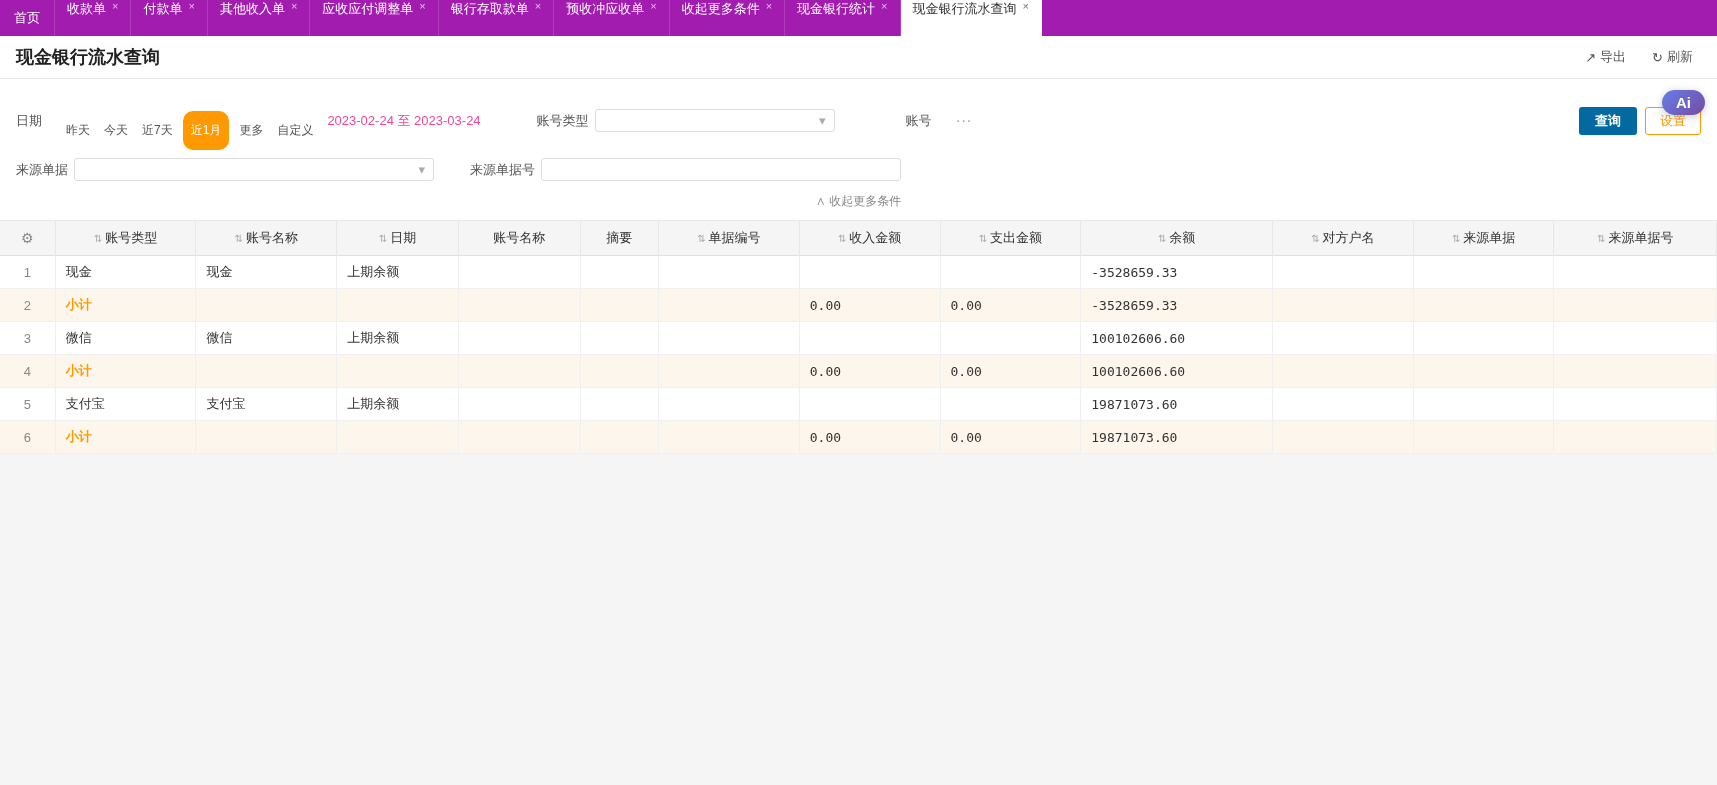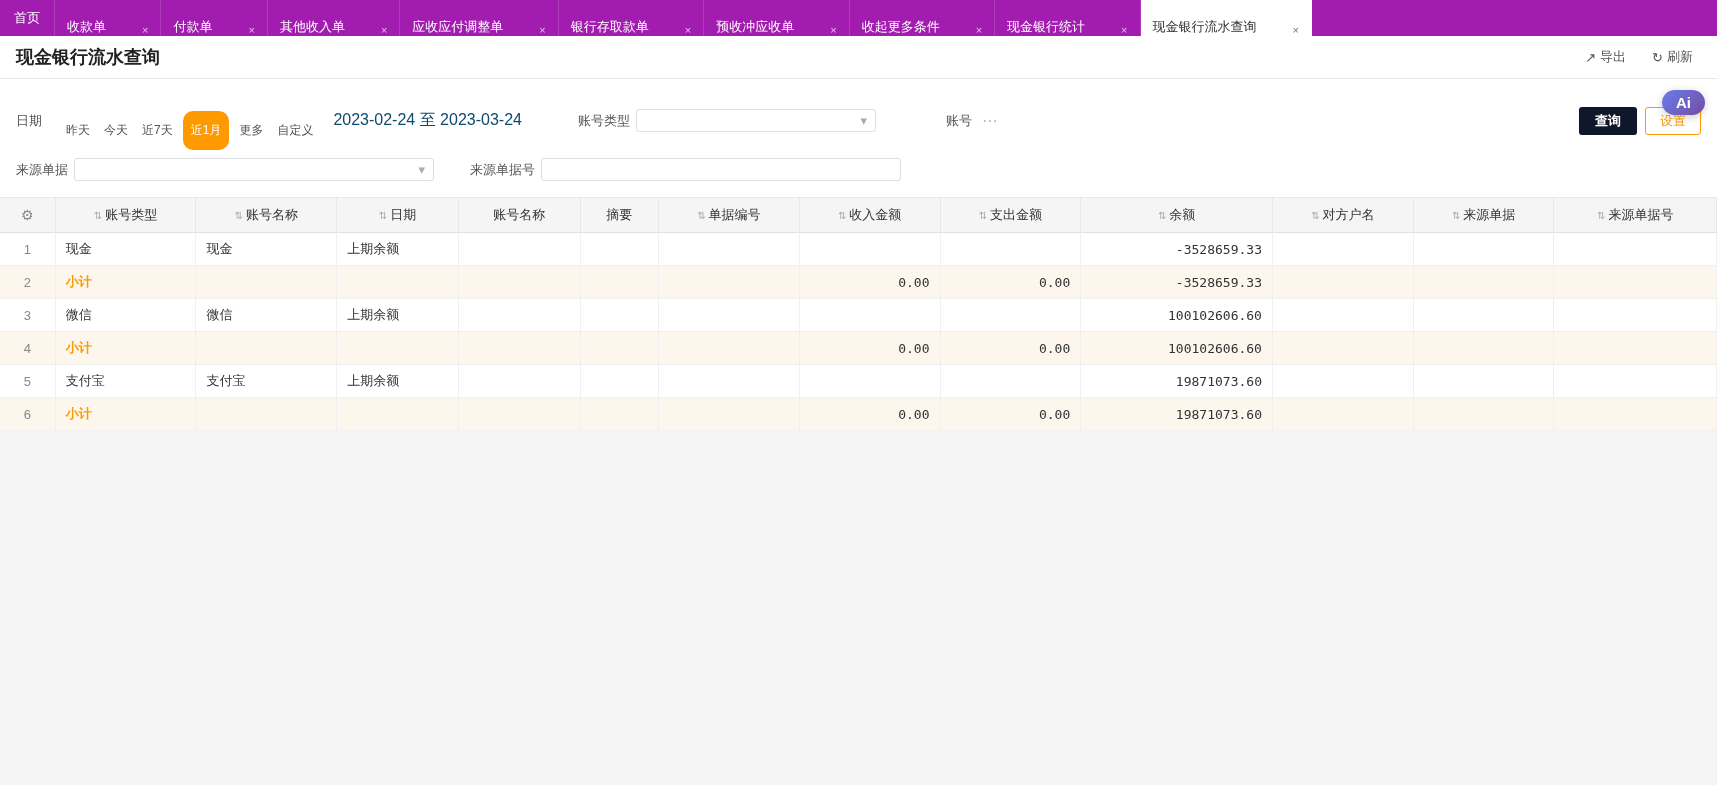--- a/index.html
+++ b/index.html
@@ -9,29 +9,28 @@
     .top-nav {
       display: flex;
       align-items: center;
       background: #a21caf;
       height: 36px;
       padding: 0 0;
       overflow: hidden;
     }
     .nav-item {
       display: flex;
-      align-items: flex-end;
+      align-items: flex-start;
       padding: 0 12px;
       height: 100%;
       color: #fff;
       font-size: 13px;
       cursor: pointer;
       white-space: nowrap;
       border-right: 1px solid rgba(255,255,255,0.15);
-      gap: 30px;
     }
     .nav-item.active {
       background: #fff;
       color: #333;
     }
     .nav-item .close-x {
       margin-left: 6px;
       font-size: 11px;
       opacity: 0.7;
     }
@@ -107,23 +106,23 @@
       cursor: pointer;
       padding: 1px 4px;
     }
     .date-opt.active {
       background: #f90;
       color: #fff;
       border-radius: 10px;
       padding: 11px 8px;
     }
     .date-range-text {
-      font-size: 16px;
-      color: #0c4a6e;
-      margin-left: 10px;
+      font-size: 13px;
+      color: #ec4899;
+      margin-left: 4px;
     }
     .filter-select {
       display: flex;
       align-items: center;
       border: 1px solid #ddd;
       border-radius: 3px;
       padding: 3px 8px;
       min-width: 180px;
       cursor: pointer;
       background: #fff;
@@ -141,21 +140,21 @@
       color: #333;
       outline: none;
     }
     .more-dots {
       color: #aaa;
       cursor: pointer;
       font-size: 16px;
       padding: 0 4px;
     }
     .btn-query {
-      background: #0f172a;
+      background: #0369a1;
       color: #fff;
       border: none;
       border-radius: 3px;
       padding: 5px 16px;
       font-size: 13px;
       cursor: pointer;
       font-weight: bold;
     }
     .btn-settings {
       background: #fff;
@@ -207,21 +206,21 @@
     tbody tr { border-bottom: 1px solid #f0f0f0; }
     tbody tr.subtotal {
       background: #fdf6ec;
     }
     tbody td {
       padding: 7px 10px;
       border-right: 1px solid #f0f0f0;
       white-space: nowrap;
     }
     td.num-col { text-align: center; color: #888; }
-    td.money { text-align: right; font-family: monospace; }
+    td.money { text-align: left; font-family: monospace; }
     td.subtotal-label { color: #f90; font-weight: bold; }
     .gear-icon { font-size: 14px; color: #888; cursor: pointer; }
 
     
     .ai-badge {
       position: fixed;
       right: 12px;
       top: 90px;
       background: linear-gradient(135deg, #667eea, #764ba2);
       color: #fff;
@@ -312,21 +311,21 @@
     </div>
 
     <div class="filter-block" style="margin-left:40px;">
       <span class="filter-label">账号类型</span>
       <div class="filter-select" style="min-width:240px;">
         <span></span>
         <span class="chevron">▾</span>
       </div>
     </div>
 
-    <div class="filter-block" style="margin-left:40px;text-align:right;">
+    <div class="filter-block" style="margin-left:55px;">
       <span class="filter-label">账号</span>
       <span class="more-dots">···</span>
     </div>
 
     <div style="margin-left:auto; display:flex; gap:8px; align-items:center;">
       <button class="btn-query">查询</button>
       <button class="btn-settings">设置</button>
     </div>
   </div>
 
@@ -337,20 +336,24 @@
         <span></span>
         <span class="chevron">▾</span>
       </div>
     </div>
     <div class="filter-block" style="margin-left:20px;">
       <span class="filter-label">来源单据号</span>
       <input class="filter-input" type="text" style="min-width: 360px;">
     </div>
   </div>
 
+  <div class="collapse-bar">
+    <span>∧</span>
+    <span>收起更多条件</span>
+  </div>
 </div>
 
 <div class="table-wrapper">
   <table>
     <thead>
       <tr>
         <th class="num-col">
           <span class="gear-icon">⚙</span>
         </th>
         <th><span class="sort-arrows">⇅</span><span>账号类型</span></th>

